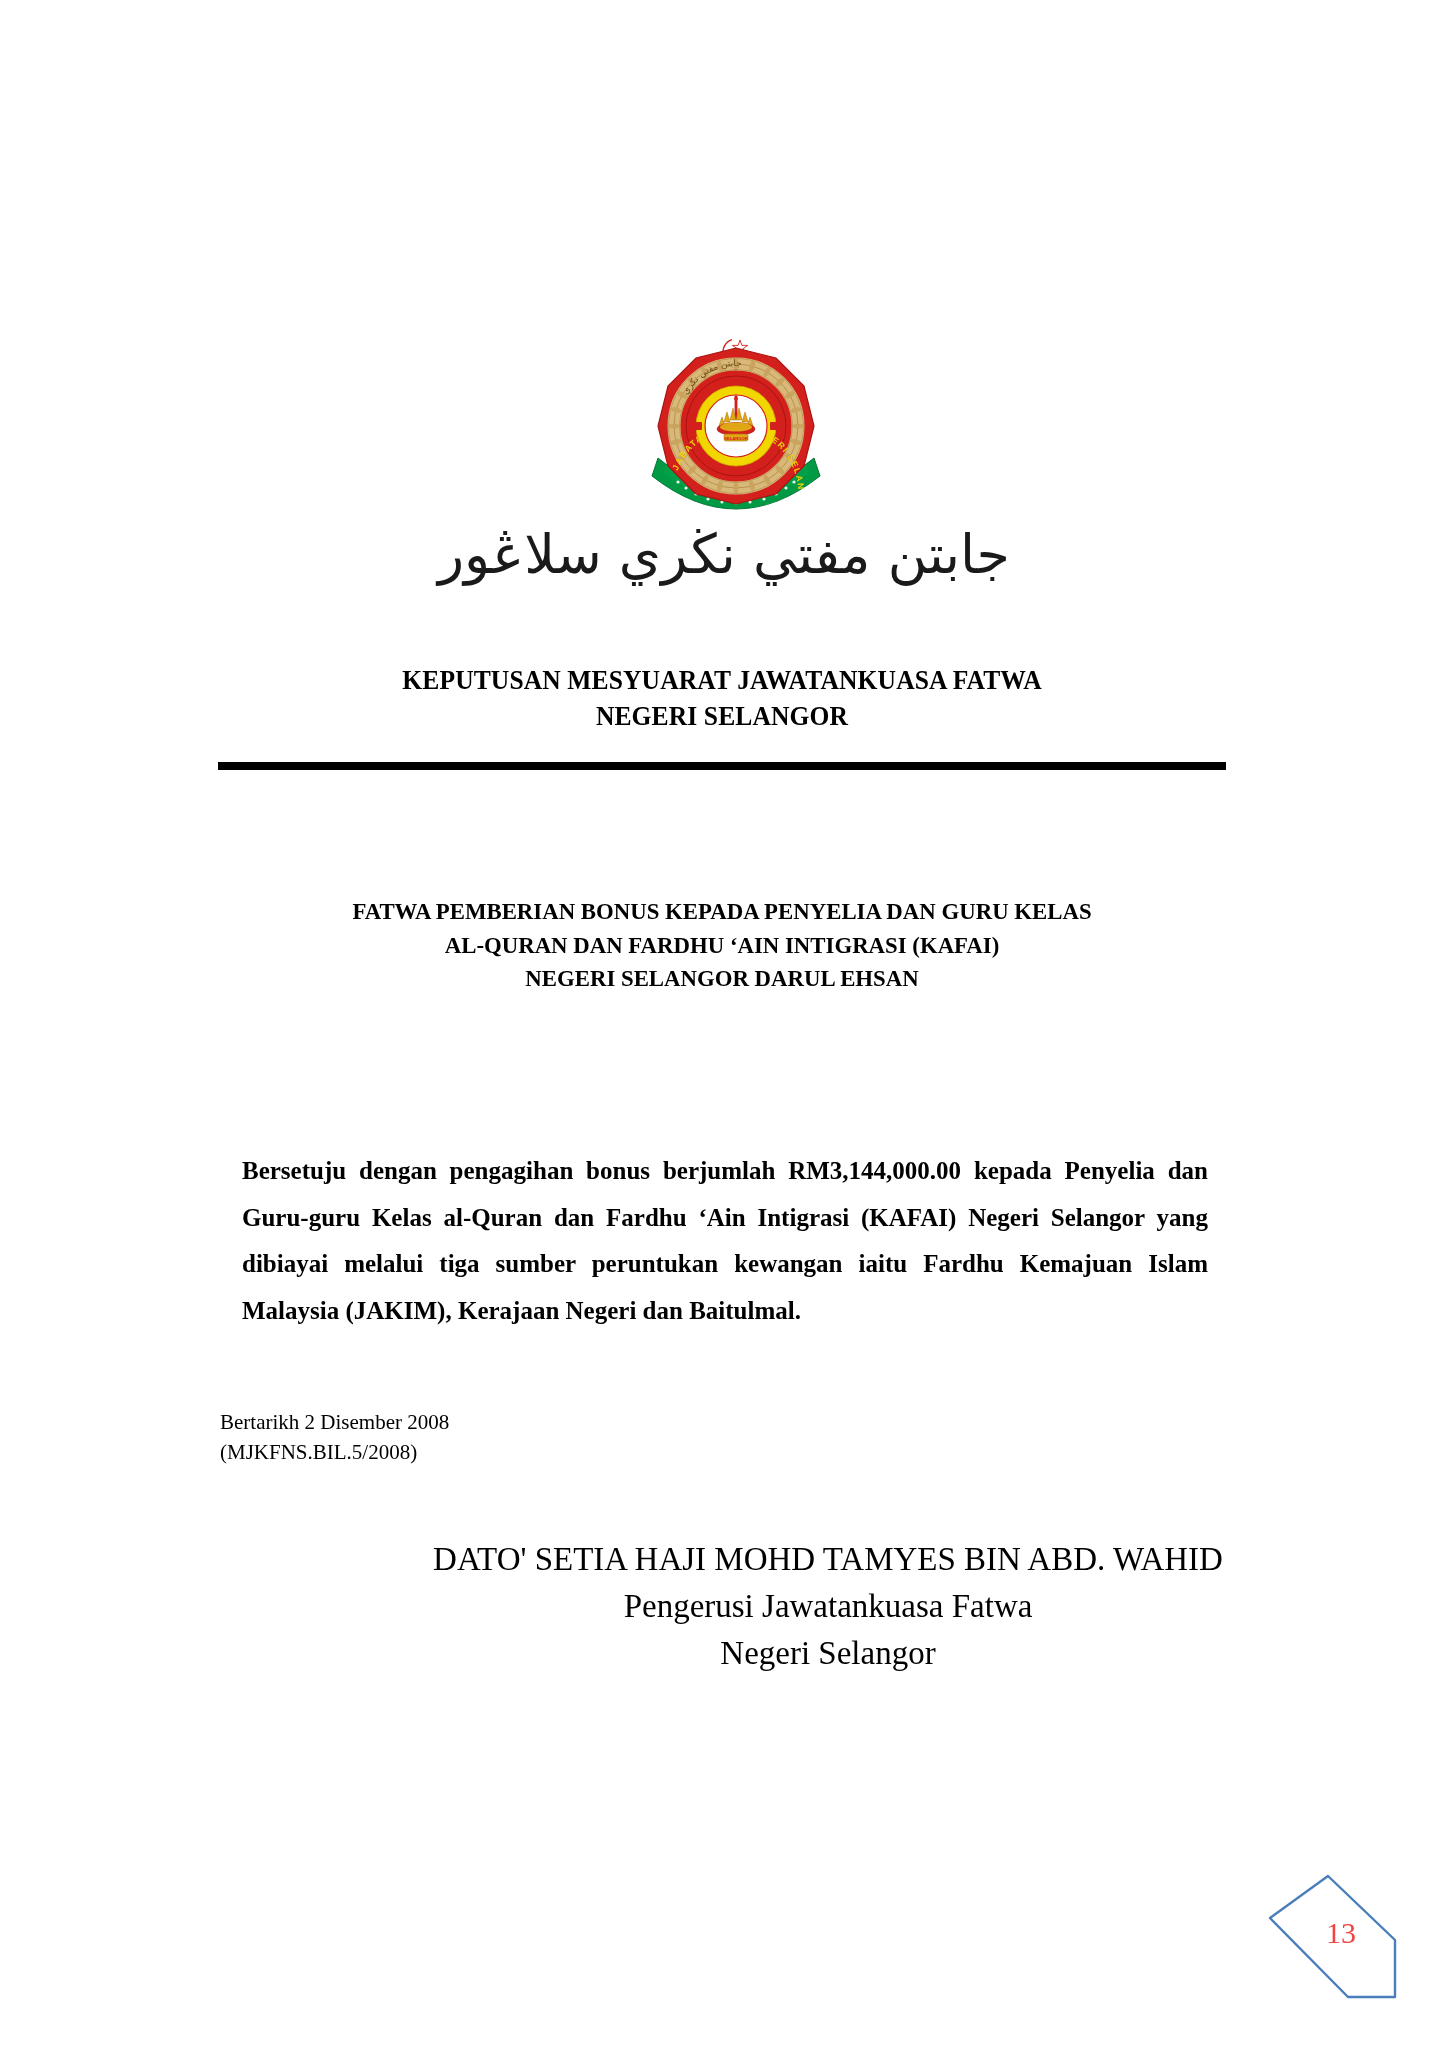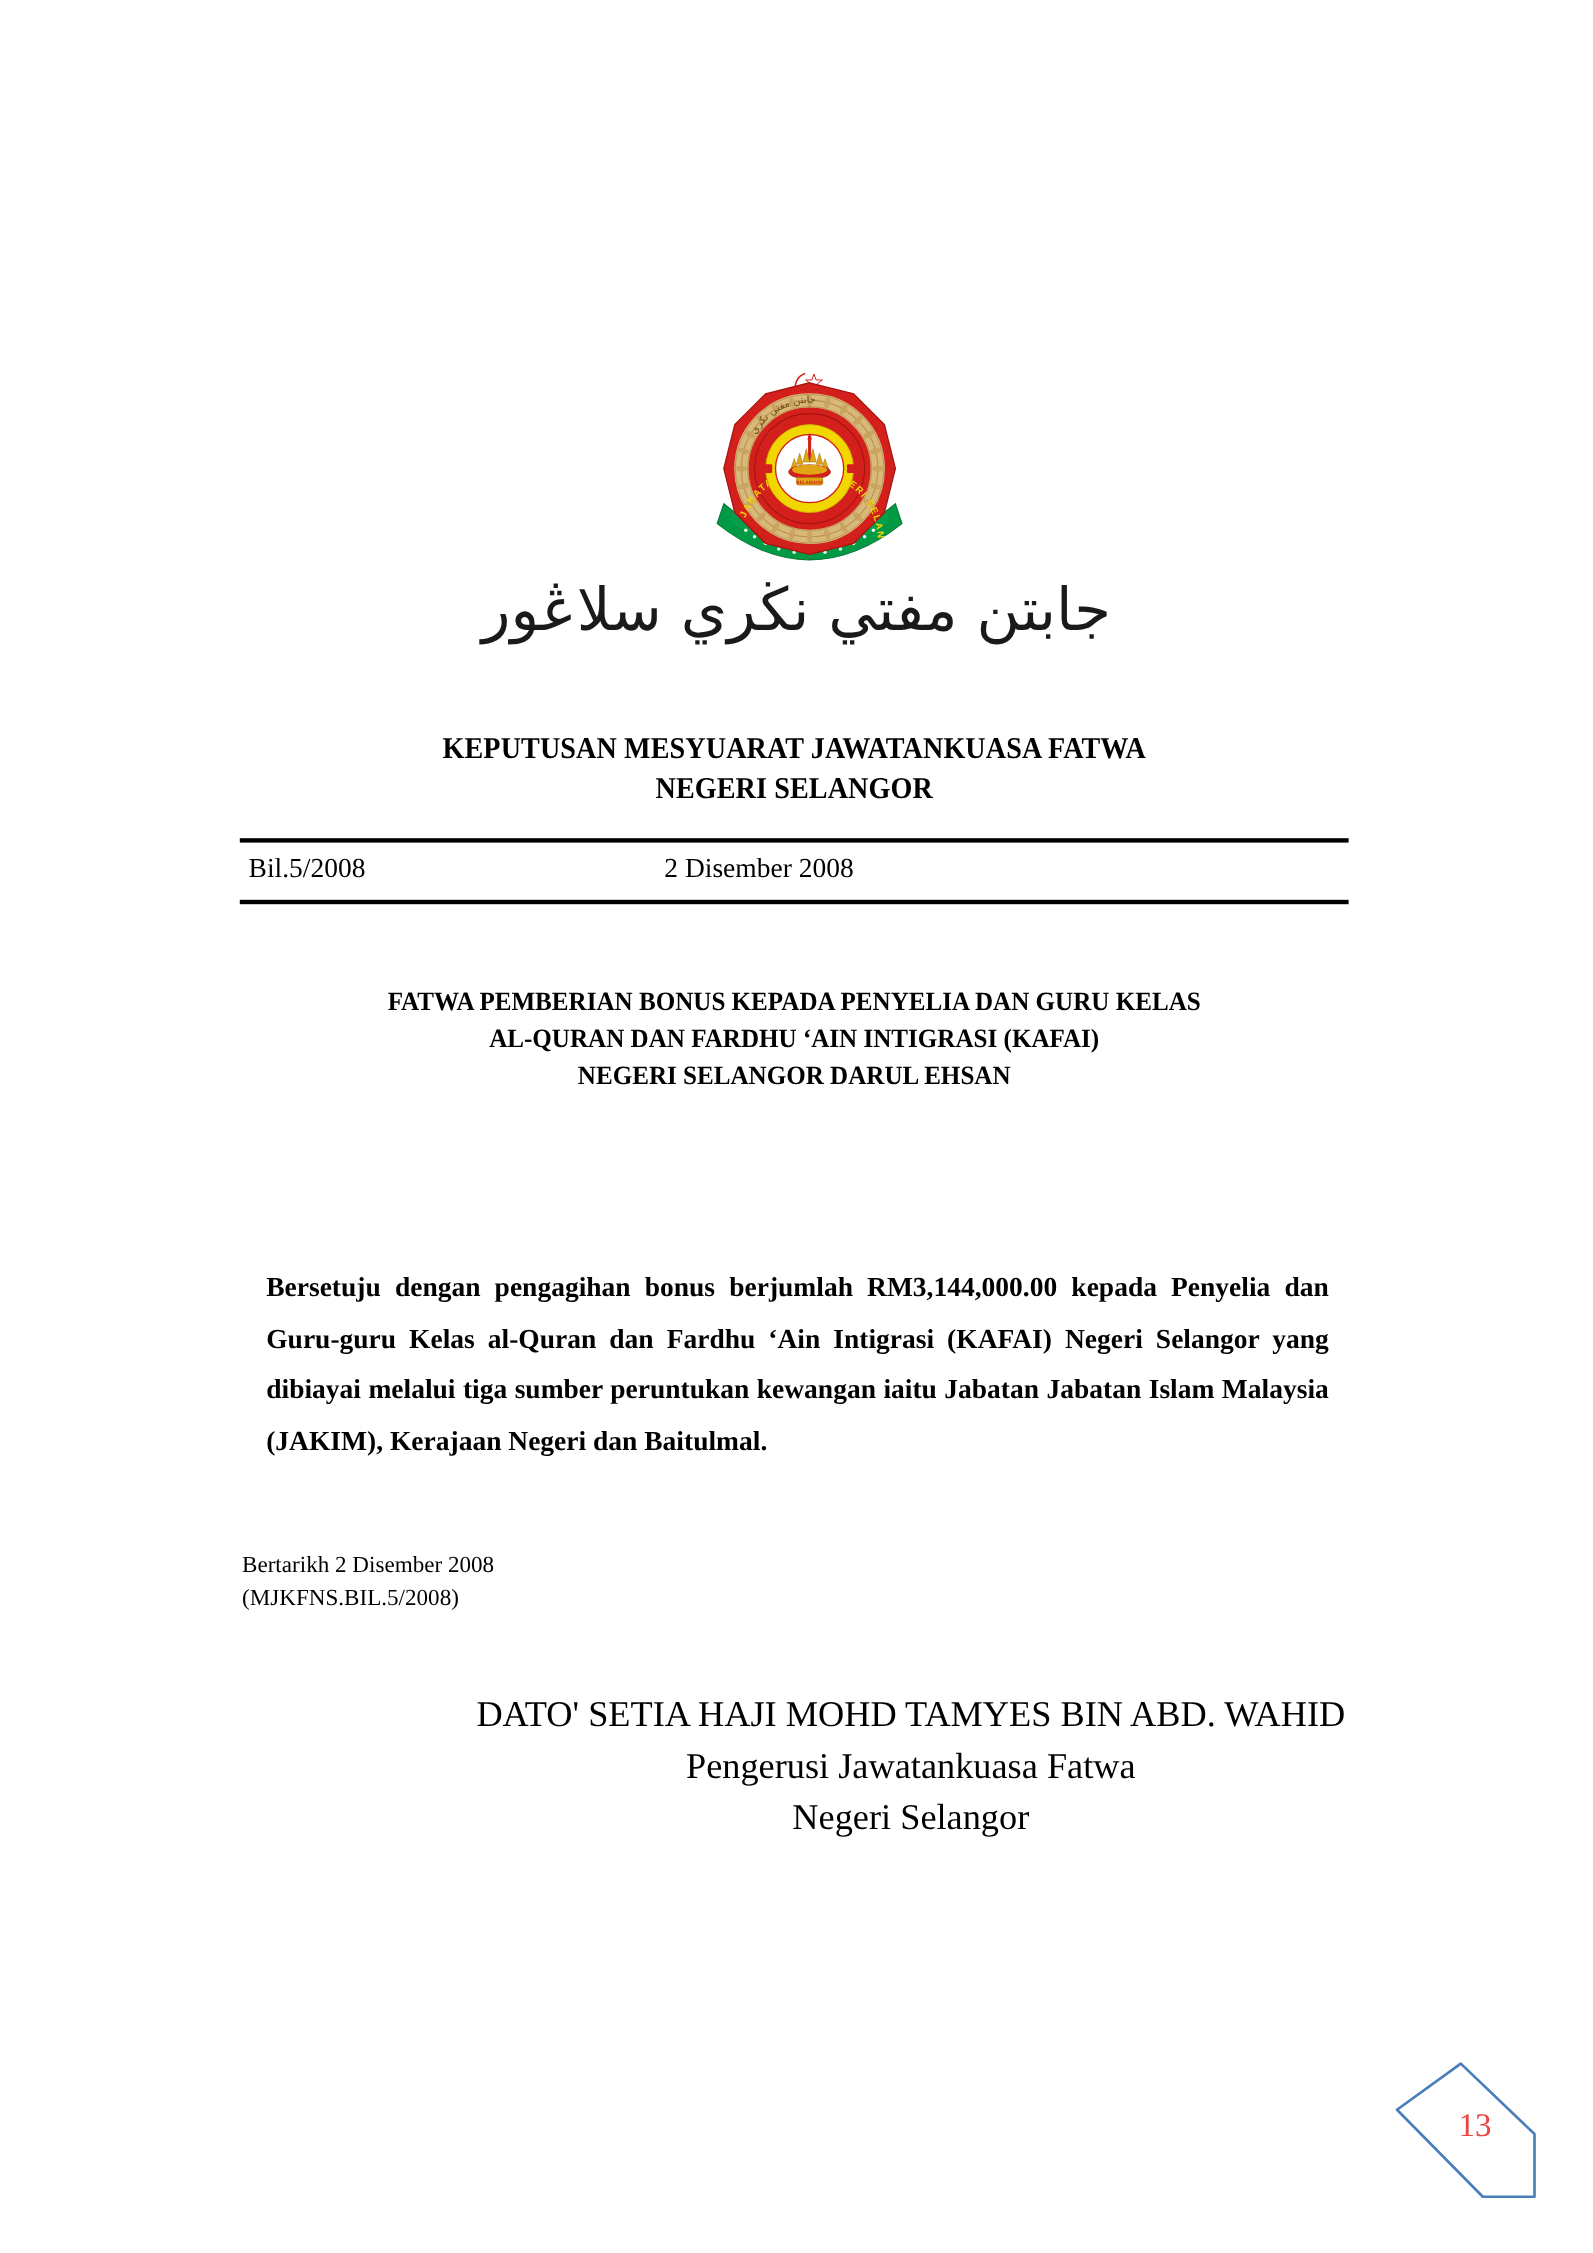--- a/index.html
+++ b/index.html
@@ -335,34 +335,30 @@
 
   <div id="jawi-line">جابتن مفتي نڬري سلاڠور</div>
 
   <div id="doc-heading">
     <div>KEPUTUSAN MESYUARAT JAWATANKUASA FATWA</div>
     <div>NEGERI SELANGOR</div>
   </div>
 
   <div id="bil-band">
     <div class="rule-thick"></div>
-    <div id="bil-row">
-      <div id="bil-no">Bil.5/2008</div>
-      <div id="bil-date">2 Disember 2008</div>
-    </div>
     <div class="rule-thick"></div>
   </div>
 
   <div id="fatwa-title">
     <div>FATWA PEMBERIAN BONUS KEPADA PENYELIA DAN GURU KELAS</div>
     <div>AL-QURAN DAN FARDHU ‘AIN INTIGRASI (KAFAI)</div>
     <div>NEGERI SELANGOR DARUL EHSAN</div>
   </div>
 
-  <div id="decision-para">Bersetuju dengan pengagihan bonus berjumlah RM3,144,000.00 kepada Penyelia dan Guru-guru Kelas al-Quran dan Fardhu ‘Ain Intigrasi (KAFAI) Negeri Selangor yang dibiayai melalui tiga sumber peruntukan kewangan iaitu Jabatan Jabatan Islam Malaysia (JAKIM), Kerajaan Negeri dan Baitulmal.</div>
+  <div id="decision-para">Bersetuju dengan pengagihan bonus berjumlah RM3,144,000.00 kepada Penyelia dan Guru-guru Kelas al-Quran dan Fardhu ‘Ain Intigrasi (KAFAI) Negeri Selangor yang dibiayai melalui tiga sumber peruntukan kewangan iaitu Fardhu Kemajuan Islam Malaysia (JAKIM), Kerajaan Negeri dan Baitulmal.</div>
 
   <div id="ref-block">
     <div>Bertarikh 2 Disember 2008</div>
     <div>(MJKFNS.BIL.5/2008)</div>
   </div>
 
   <div id="signature-block">
     <div>DATO' SETIA HAJI MOHD TAMYES BIN ABD. WAHID</div>
     <div>Pengerusi Jawatankuasa Fatwa</div>
     <div>Negeri Selangor</div>

